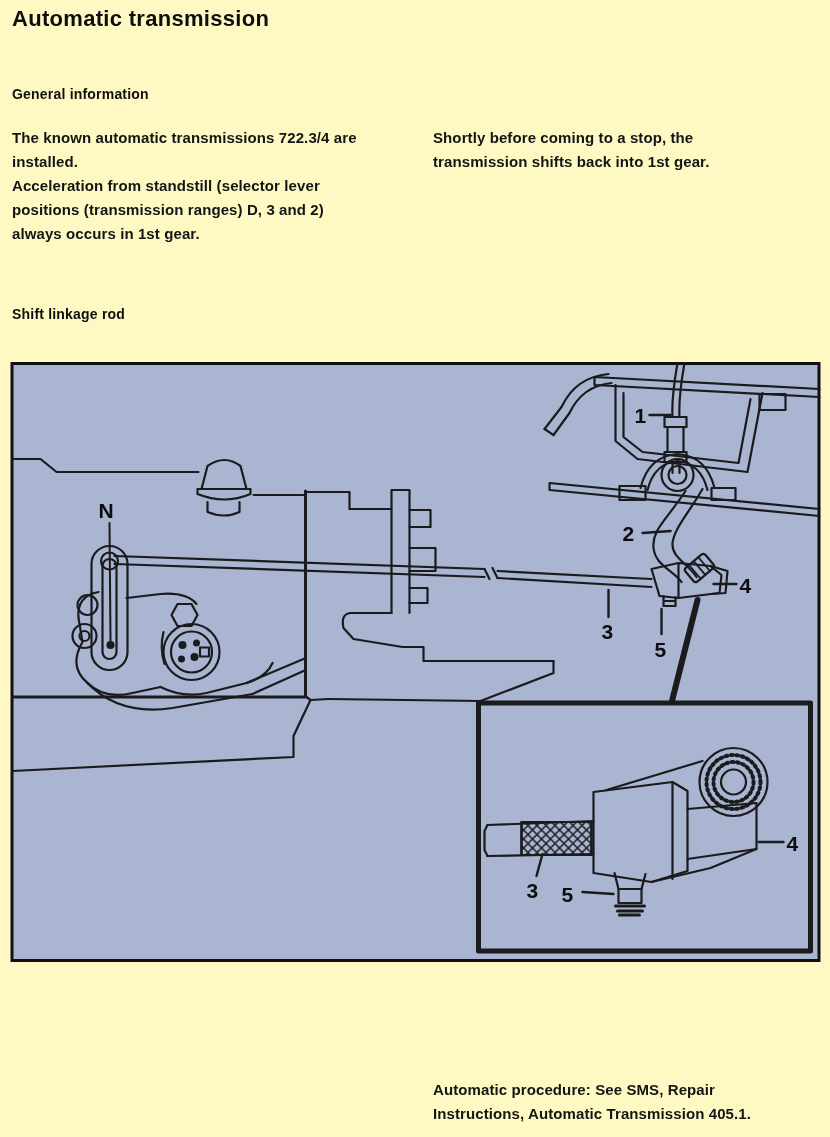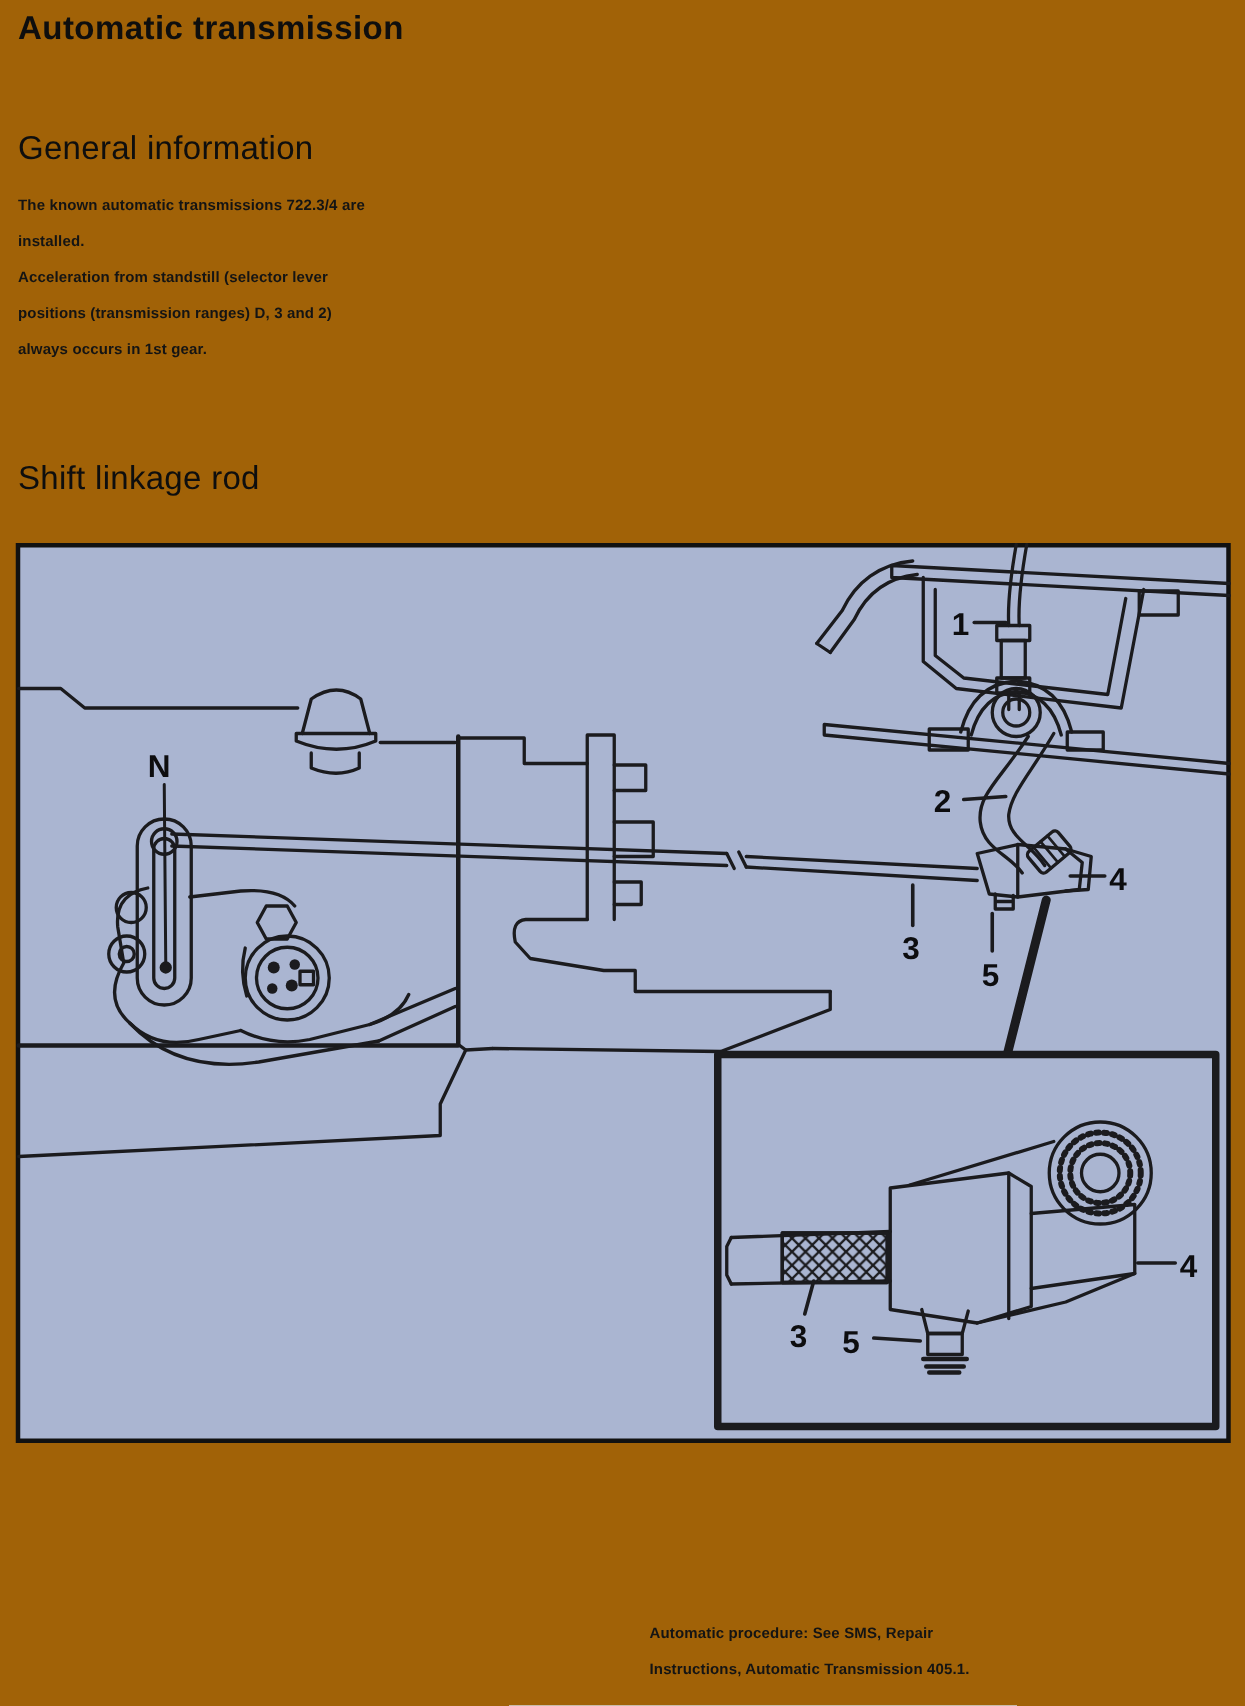--- a/index.html
+++ b/index.html
@@ -1,32 +1,32 @@
 <!DOCTYPE html>
 <html><head>
 <meta charset="utf-8">
 <style>
   html,body{margin:0;padding:0;background:#e8e8e8;}
   .page{
     position:relative;
     width:830px;height:1137px;
-    background:#a16207;
+    background:#fef9c3;
     font-family:"Liberation Sans", sans-serif;
     color:#131313;
     overflow:hidden;
   }
   .abs{position:absolute;}
   .title{
     font-size:22px;font-weight:700;letter-spacing:.3px;color:#0e0e0e;
   }
   .h2{
-    font-size:22px;font-weight:400;letter-spacing:.2px;color:#0e0e0e;
+    font-size:14px;font-weight:700;letter-spacing:.2px;color:#0e0e0e;
   }
   .body-text{
-    font-size:10px;line-height:24px;font-weight:600;
+    font-size:15px;line-height:24px;font-weight:600;
     white-space:pre-line;color:#141414;letter-spacing:.1px;
   }
   .bold-inline{font-weight:700;}
   .fig-wrap{left:10px;top:362px;width:811px;height:600px;}
   svg text{
     font-family:"Liberation Sans", sans-serif;
     font-weight:700;
   }
 </style>
 </head>
@@ -37,20 +37,22 @@
   <div class="abs title" style="left:12px;top:6px;">Automatic transmission</div>
 
   <div class="abs h2" style="left:12px;top:86px;">General information</div>
 
   <div class="abs body-text" style="left:12px;top:126px;width:414px;">The known automatic transmissions 722.3/4 are
 installed.
 Acceleration from standstill (selector lever
 positions (transmission ranges) D, 3 and 2)
 always occurs in 1st gear.</div>
 
+  <div class="abs body-text" style="left:433px;top:126px;width:352px;">Shortly before coming to a stop, the
+transmission shifts back into 1st gear.</div>
 
   <div class="abs h2" style="left:12px;top:306px;">Shift linkage rod</div>
 
   <div class="abs fig-wrap">
   <svg viewBox="0 0 810 600" width="811" height="600">
     <defs>
       <pattern id="knurl" width="9" height="9" patternUnits="userSpaceOnUse">
         <path d="M0,0 L9,9 M9,0 L0,9" stroke="#1b1b1e" stroke-width="1.5" fill="none"></path>
       </pattern>
     </defs>

